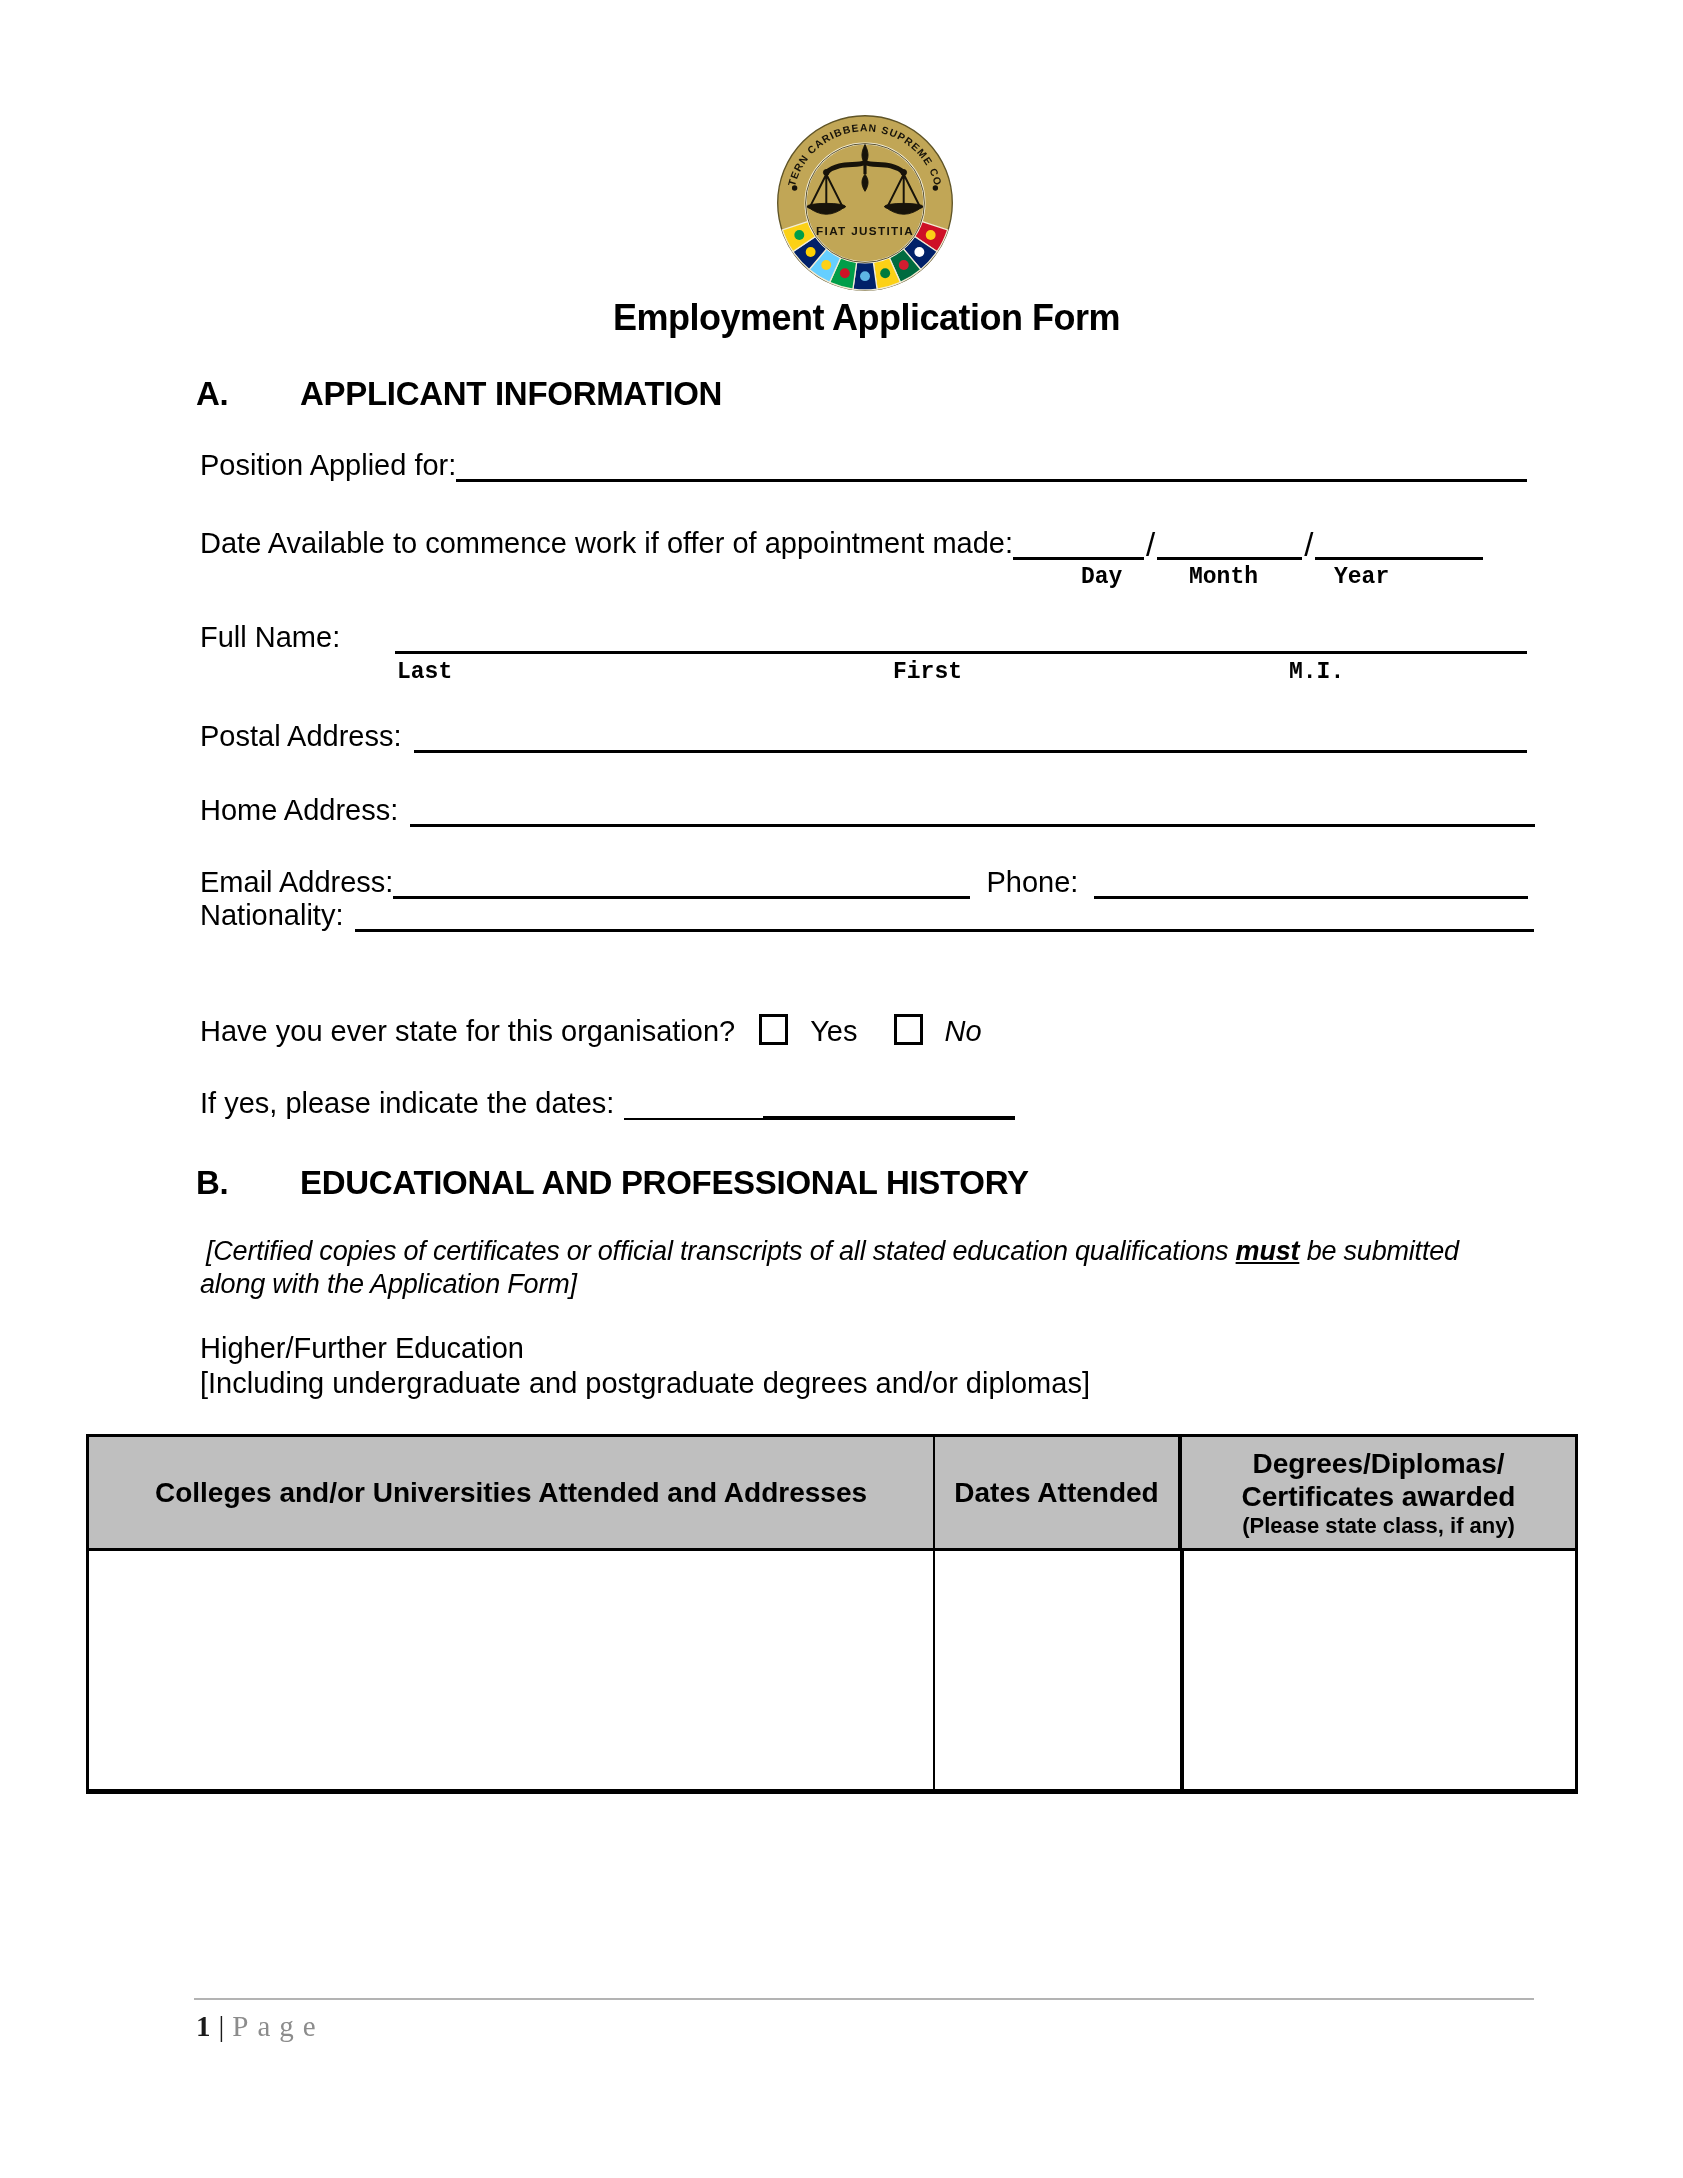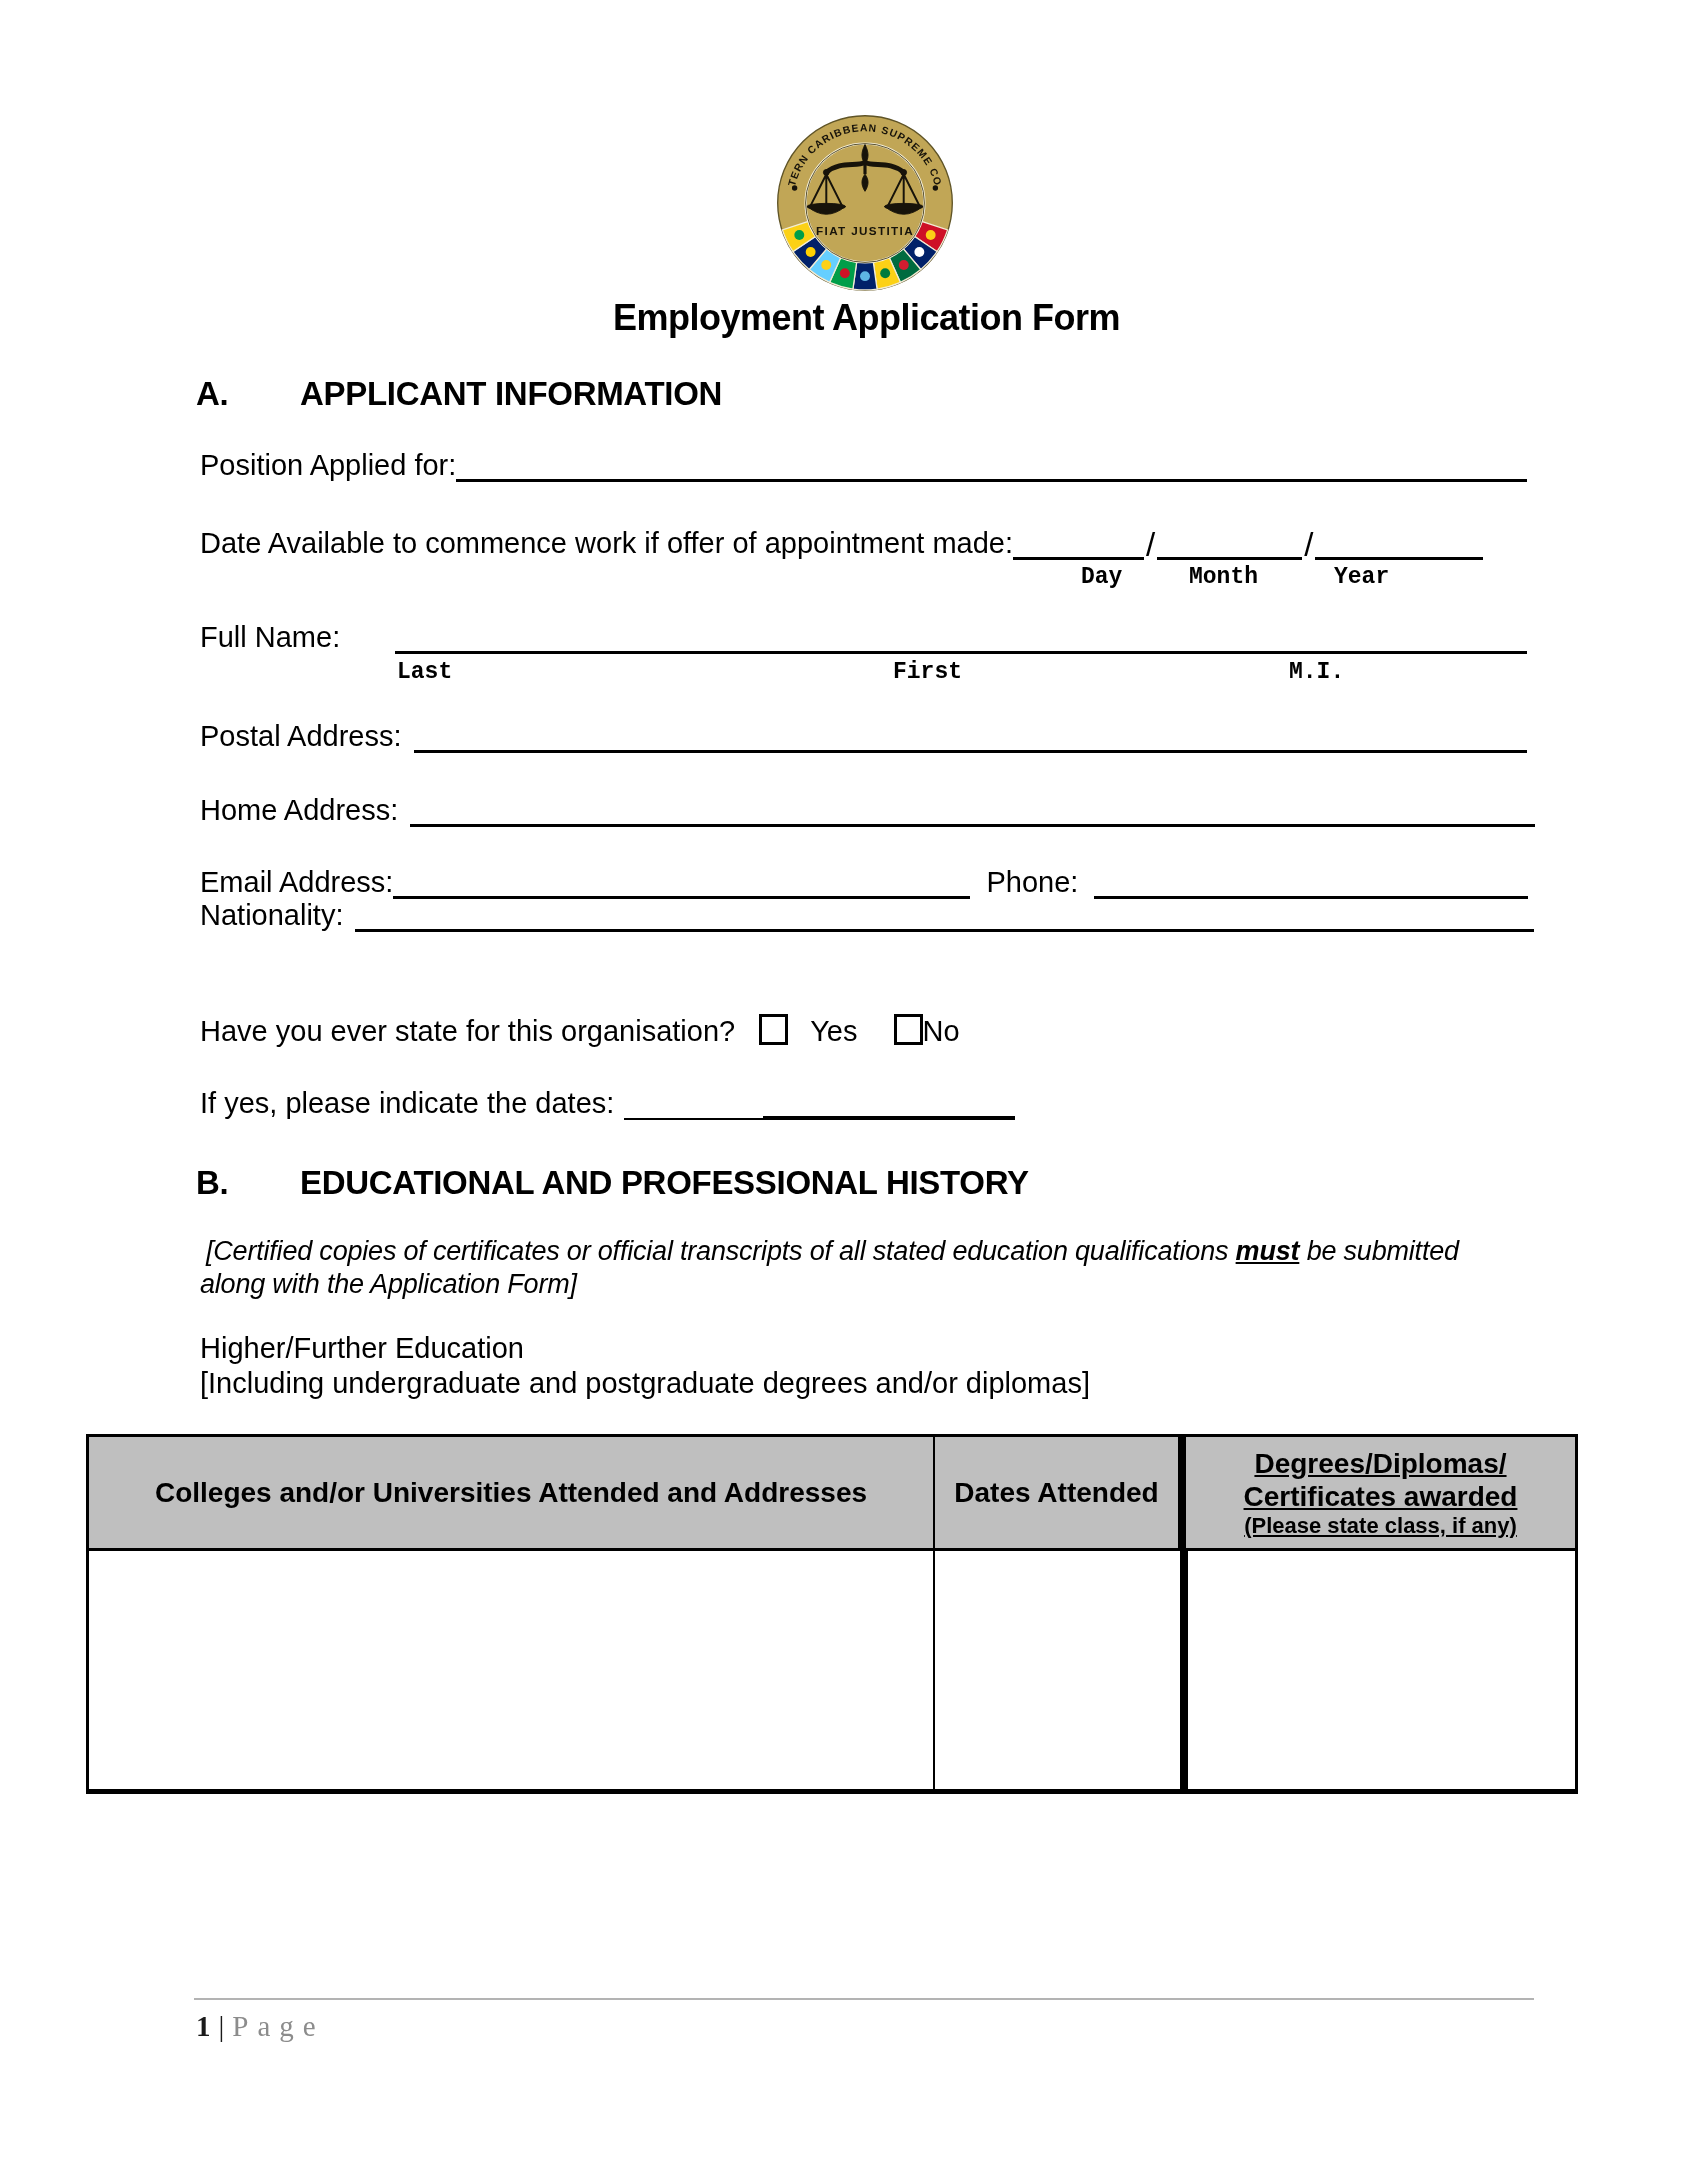--- a/index.html
+++ b/index.html
@@ -32,21 +32,21 @@
   .sub-head{position:absolute;left:200px;font-size:29px;font-weight:normal;text-align:center;}
   .sub-note{position:absolute;left:200px;font-size:29px;}
 
   
   .edu-table{position:absolute;left:86px;top:1434px;width:1486px;border:3px solid #000;
              border-bottom-width:5px;}
   .edu-header{display:flex;background:#BFBFBF;border-bottom:3px solid #000;height:111px;}
   .edu-body{display:flex;height:238px;background:#fff;}
   .col1{width:844px;}
   .col2{width:245px;border-left:2px solid #000;}
-  .col3{flex:1;border-left:8px solid #000000;text-decoration:underline;}
+  .col3{flex:1;border-left:4px solid #000000;}
   .hcell{display:flex;flex-direction:column;justify-content:center;align-items:center;
          text-align:center;font-weight:bold;font-size:28px;line-height:33px;padding:0 6px;box-sizing:border-box;}
   .hnote{font-size:22px;line-height:26px;}
 
   
   .footer-rule{position:absolute;left:194px;top:1998px;width:1340px;height:0;
                border-top:2px solid #b3b3b3;}
   .footer-text{position:absolute;left:196px;top:2010px;font-family:"Liberation Serif",serif;
                font-size:29px;white-space:nowrap;}
   .footer-num{font-weight:bold;color:#1a1a1a;}
@@ -166,21 +166,21 @@
   <div class="frow" style="top:896px;height:36px;width:1334px;">
     <span>Nationality:</span>
     <span class="blank grow" style="margin-left:12px;"></span>
   </div>
 
   <div class="frow" style="top:1012px;height:36px;align-items:flex-end;">
     <span>Have you ever state for this organisation?</span>
     <span class="checkbox" style="margin-left:24px;"></span>
     <span style="margin-left:22px;">Yes</span>
     <span class="checkbox" style="margin-left:36px;"></span>
-    <span style="">No</span>
+    <span style="margin-left:22px;font-style:italic;">No</span>
   </div>
 
   <div class="frow" style="top:1084px;height:36px;">
     <span>If yes, please indicate the dates:</span>
     <span class="blank" style="width:139px;margin-left:10px;border-bottom-width:2.5px;"></span>
     <span class="blank" style="width:252px;border-bottom-width:4.5px;"></span>
   </div>
 
   <div class="sec-head" style="top:1164px;">
     <span class="sec-letter">B.</span><span>EDUCATIONAL AND PROFESSIONAL HISTORY</span>

